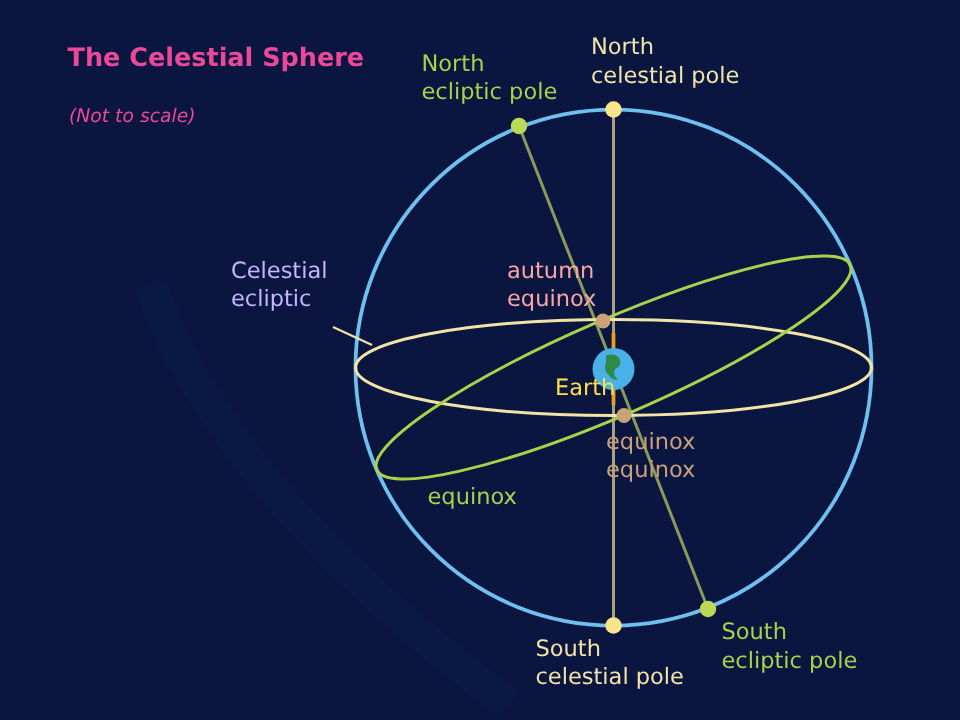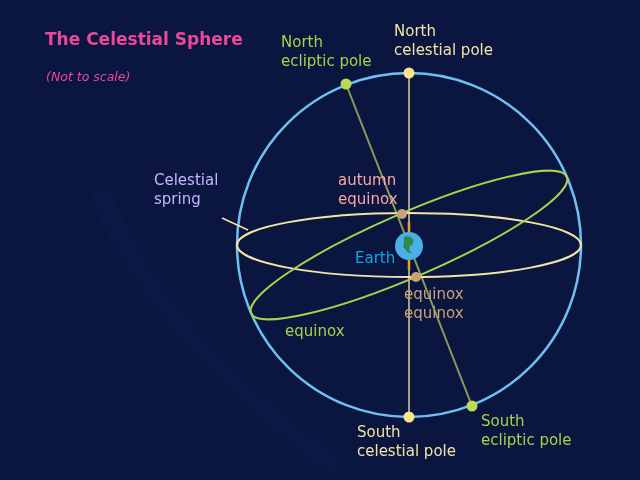--- a/index.html
+++ b/index.html
@@ -48,27 +48,27 @@
 <div class="lbl" style="left:281px;top:33px;color:#a9d14a">
   <div>North</div>
     <div>ecliptic pole</div>
 </div>
 <div class="lbl" style="left:394px;top:22px;color:#f2e3a6">
   <div>North</div>
     <div>celestial pole</div>
 </div>
 <div class="lbl" style="left:154px;top:171px;color:#c4b5fd">
   <div>Celestial</div>
-    <div>spring</div>
+    <div>ecliptic</div>
 </div>
 <div class="lbl" style="left:338px;top:171px;color:#fca5a5">
   <div>autumn</div>
     <div>equinox</div>
 </div>
-<div class="lbl" style="left:355px;top:249px;color:#0ea5e9">Earth</div>
+<div class="lbl" style="left:370px;top:249px;color:#fde047">Earth</div>
 <div class="lbl" style="left:404px;top:285px;color:#c9a27a">
   <div>equinox</div>
     <div>equinox</div>
 </div>
 <div class="lbl" style="left:285px;top:322px;color:#a9d14a">equinox</div>
 <div class="lbl" style="left:357px;top:423px;color:#f2e3a6">
   <div>South</div>
     <div>celestial pole</div>
 </div>
 <div class="lbl" style="left:481px;top:412px;color:#a9d14a">

